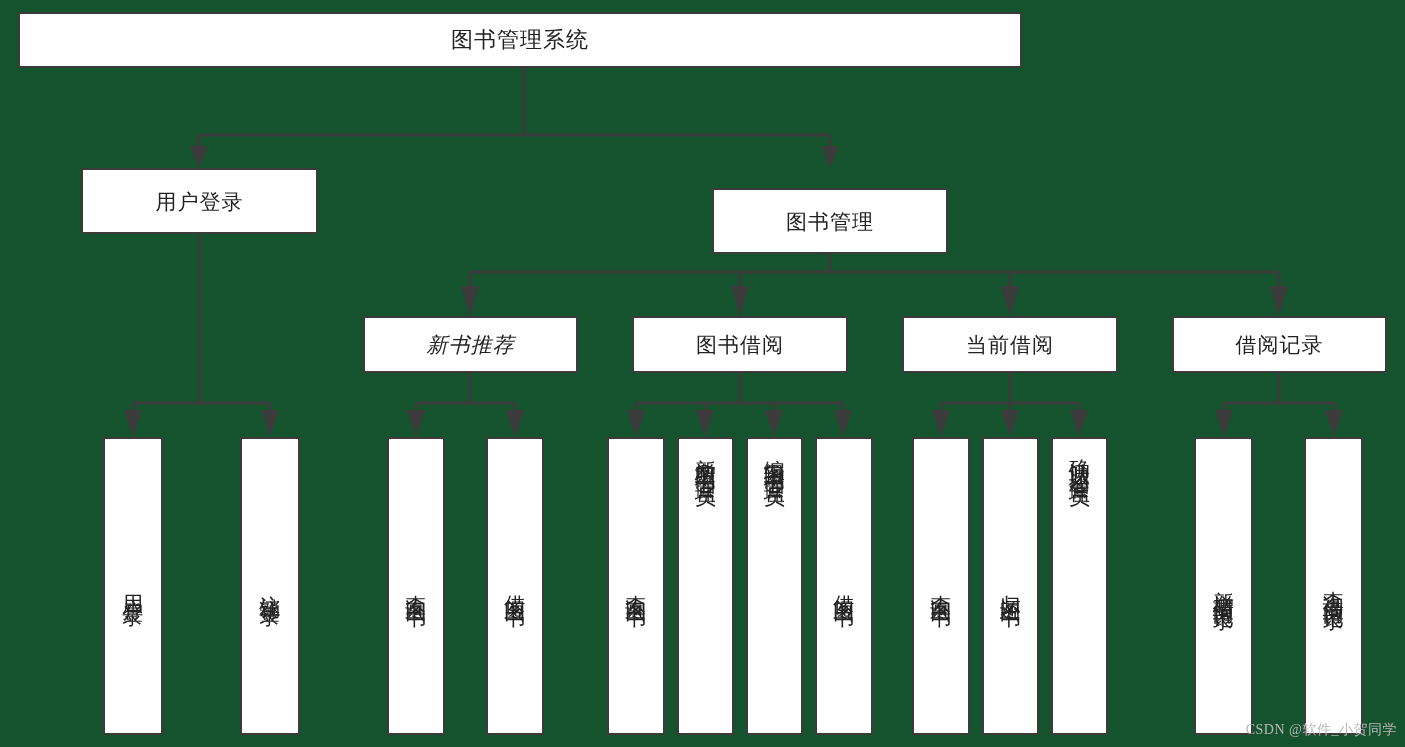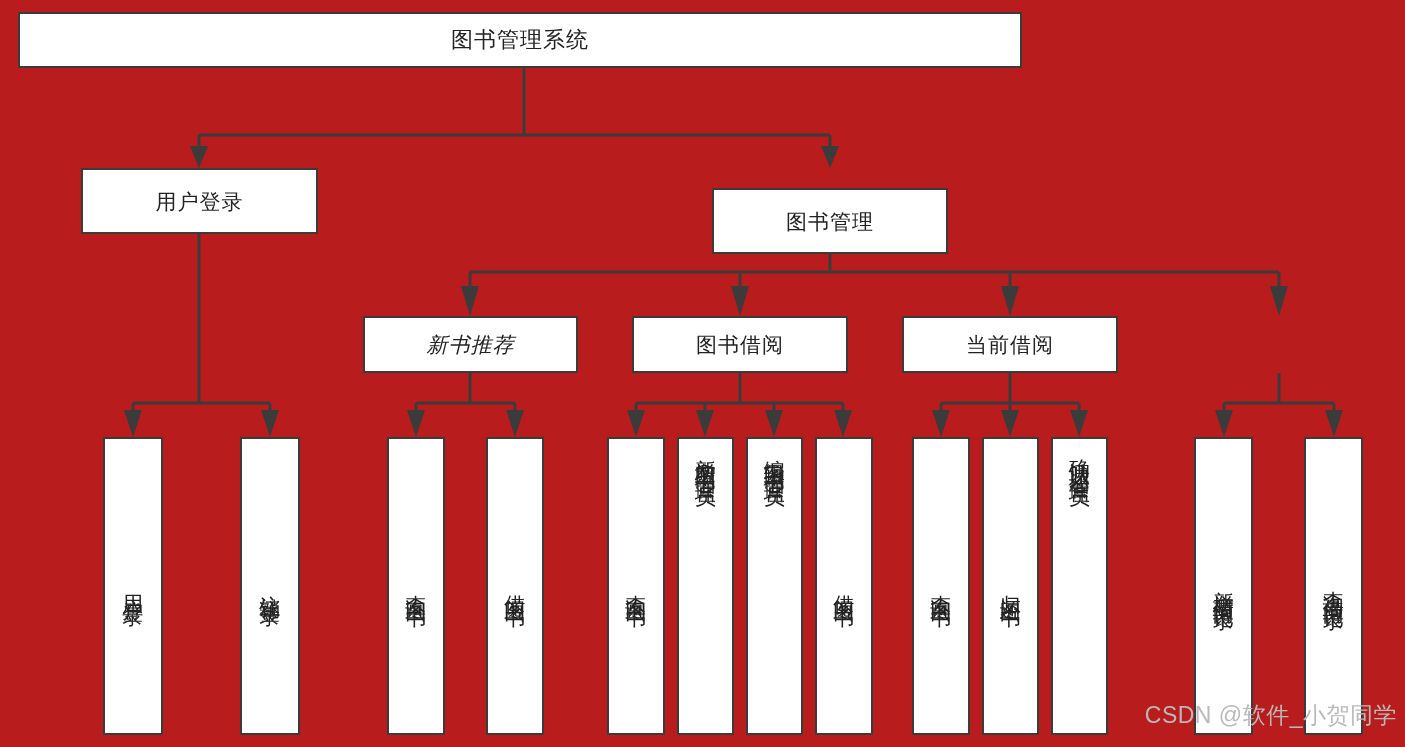--- a/index.html
+++ b/index.html
@@ -1,17 +1,17 @@
 <!DOCTYPE html>
 <html><head>
 <meta charset="utf-8">
 <style>
   html,body{margin:0;padding:0;background:#ffffff;}
   body{width:1405px;height:747px;overflow:hidden;font-family:"Liberation Sans","DejaVu Sans",sans-serif;}
-  #diagram{position:relative;width:1405px;height:747px;background:#b91c1c;}
+  #diagram{position:relative;width:1405px;height:747px;background:#14532d;}
   .node{position:absolute;box-sizing:border-box;background:#ffffff;border:2.5px solid #3b3b3b;}
   .node .lbl{color:#222;}
   
   .hnode{display:flex;align-items:center;justify-content:center;}
   .hnode .lbl{font-size:21px;letter-spacing:1px;line-height:1;white-space:nowrap;}
   #n-root .lbl{font-size:22px;}
   
   .vnode{display:flex;justify-content:center;}
   .vnode .lbl{
     writing-mode:vertical-rl;
@@ -19,21 +19,21 @@
     font-size:21px;
     line-height:1.02;
     letter-spacing:4px;
     white-space:nowrap;
   }
   .vnode.mid{align-items:center;}
   .vnode.top{align-items:flex-start;padding-top:3px;}
   svg#links{position:absolute;left:0;top:0;width:1405px;height:747px;pointer-events:none;}
   #links path,#links line{stroke:#3b3b3b;stroke-width:3;fill:none;}
   #links polygon{fill:#3b3b3b;}
-  .watermark{position:absolute;right:8px;bottom:16px;font-size:23px;color:#b9b9b9;white-space:nowrap;letter-spacing:0.5px;}
+  .watermark{position:absolute;right:8px;bottom:8px;font-size:14px;color:#b9b9b9;white-space:nowrap;letter-spacing:0.5px;font-family:Liberation Serif, serif;}
 </style>
 </head>
 <body>
 
 <div id="diagram">
 
   <svg id="links" viewBox="0 0 1405 747">
 
     <line x1="524" y1="68" x2="524" y2="135"></line>
     <line x1="199" y1="135" x2="830" y2="135"></line>
@@ -109,20 +109,23 @@
 
   <div class="node hnode" style="left:363px;top:316px;width:215px;height:57px;font-style:italic;">
     <span class="lbl">新书推荐</span>
   </div>
   <div class="node hnode" style="left:902px;top:316px;width:216px;height:57px;">
     <span class="lbl">当前借阅</span>
   </div>
   <div class="node hnode" style="left:632px;top:316px;width:216px;height:57px;">
     <span class="lbl">图书借阅</span>
   </div>
+  <div class="node hnode" style="left:1172px;top:316px;width:215px;height:57px;">
+    <span class="lbl">借阅记录</span>
+  </div>
 
   <div class="node vnode mid" style="left:103px;top:437px;width:60px;height:298px;">
     <span class="lbl">用户登录</span>
   </div>
   <div class="node vnode mid" style="left:240px;top:437px;width:60px;height:298px;">
     <span class="lbl">注销登录</span>
   </div>
 
   <div class="node vnode mid" style="left:387px;top:437px;width:58px;height:298px;">
     <span class="lbl">查询图书</span>

